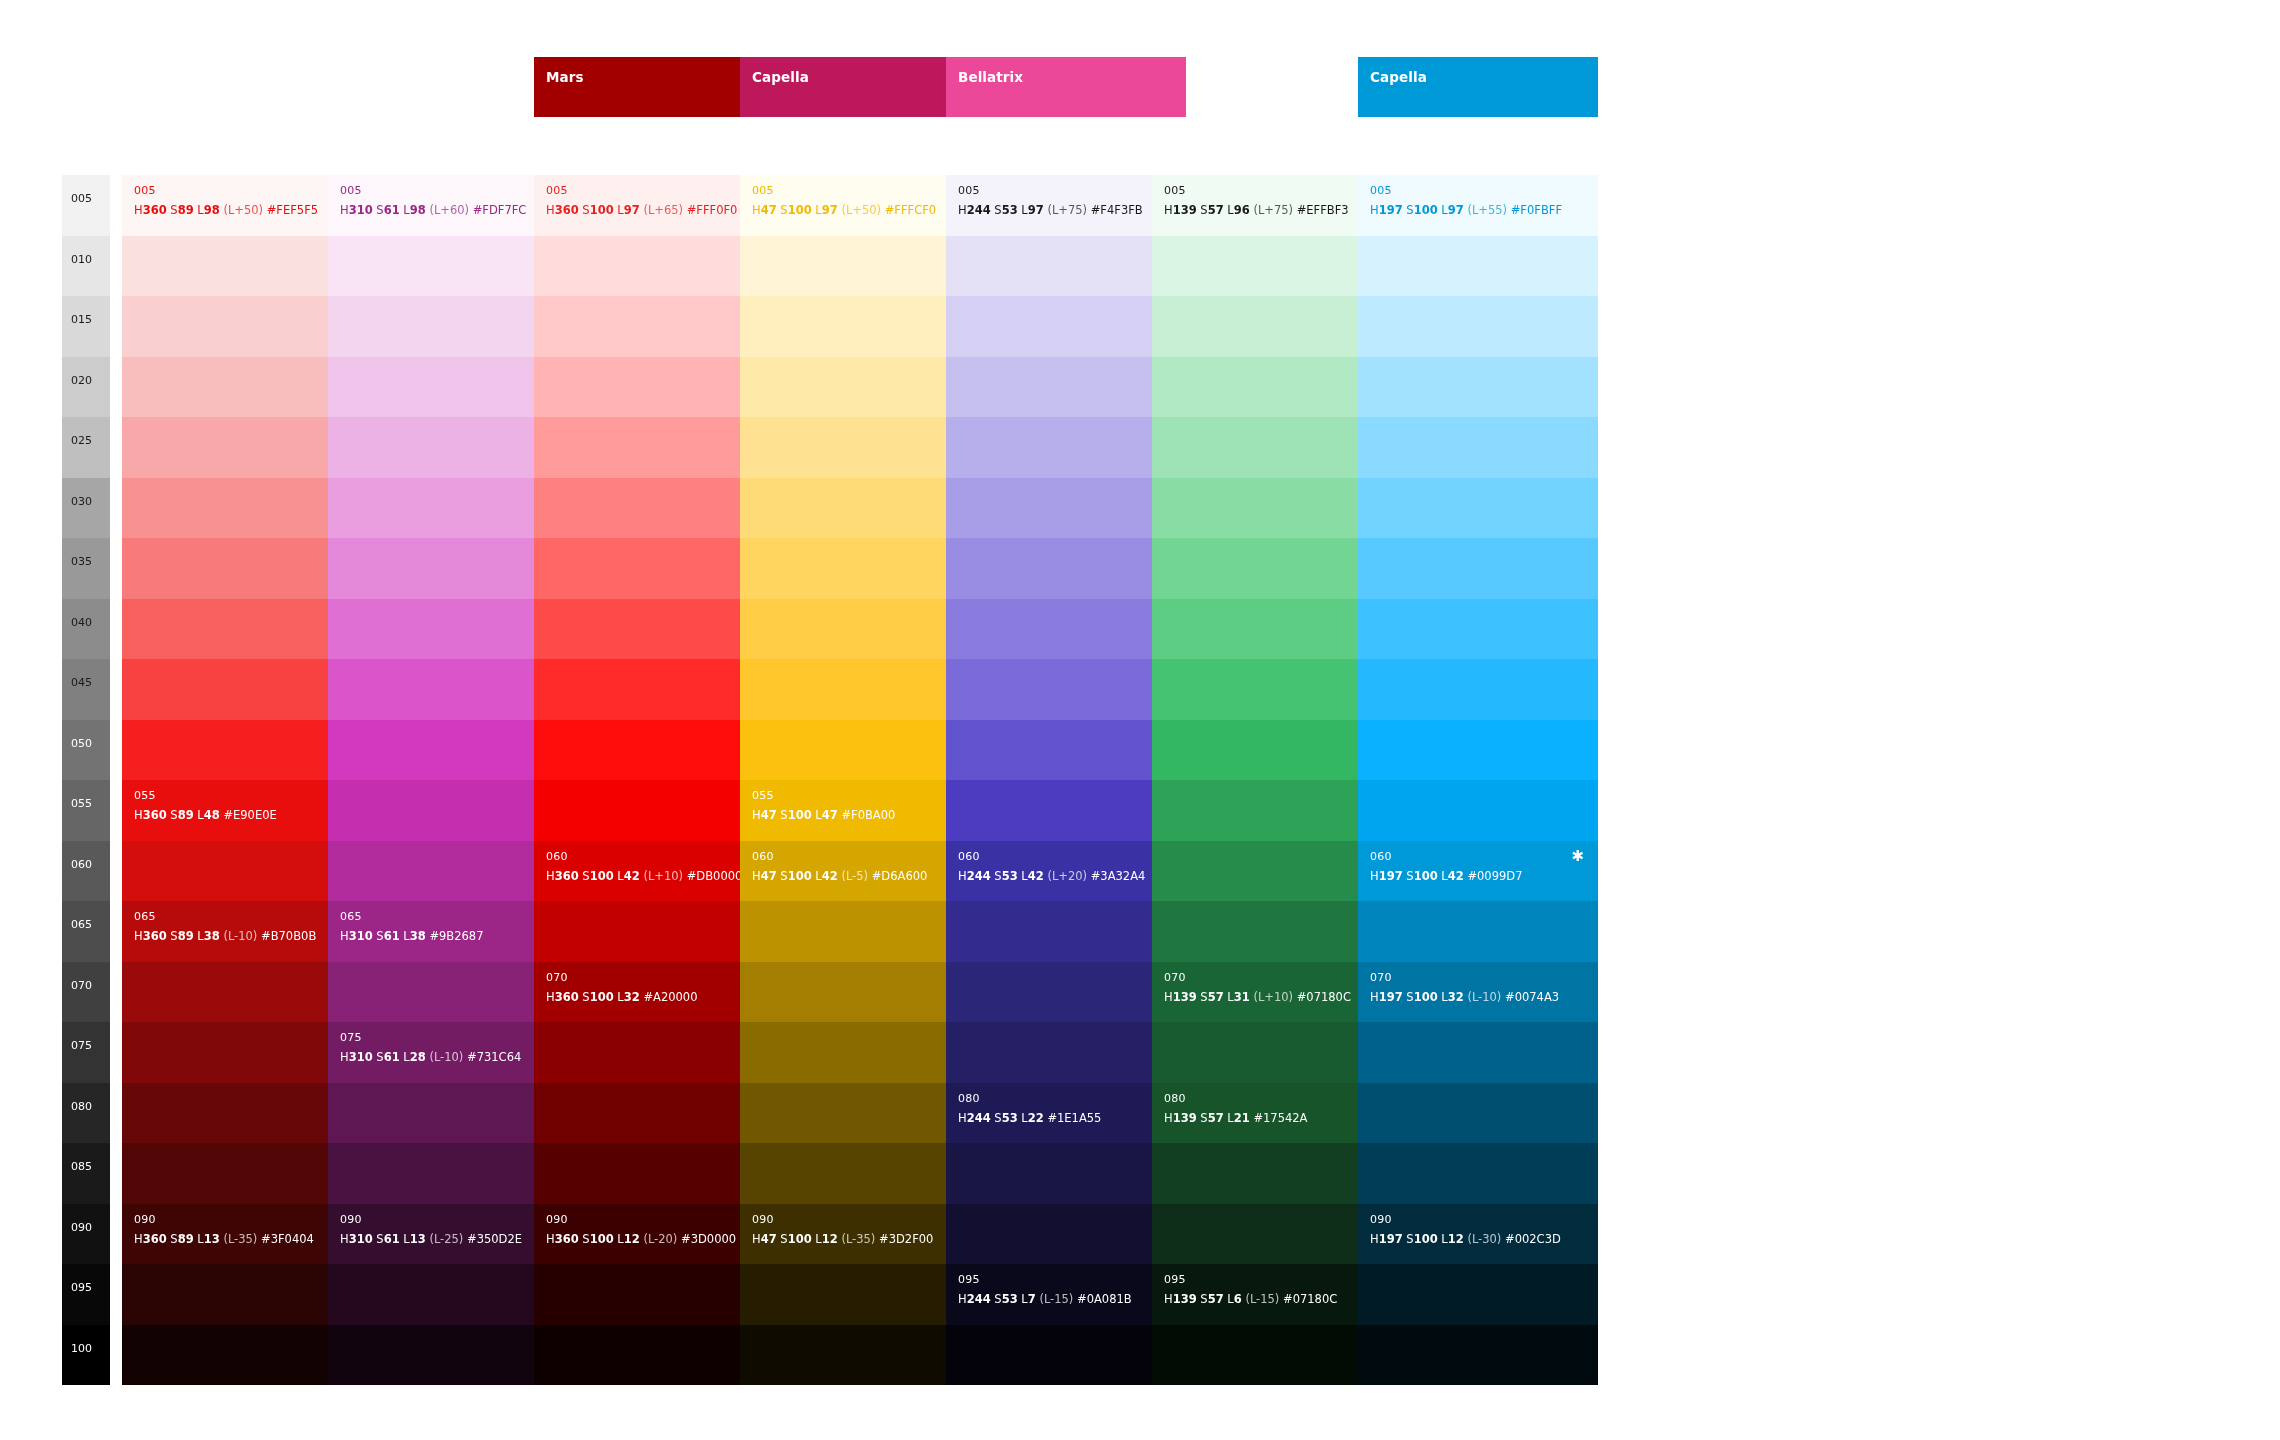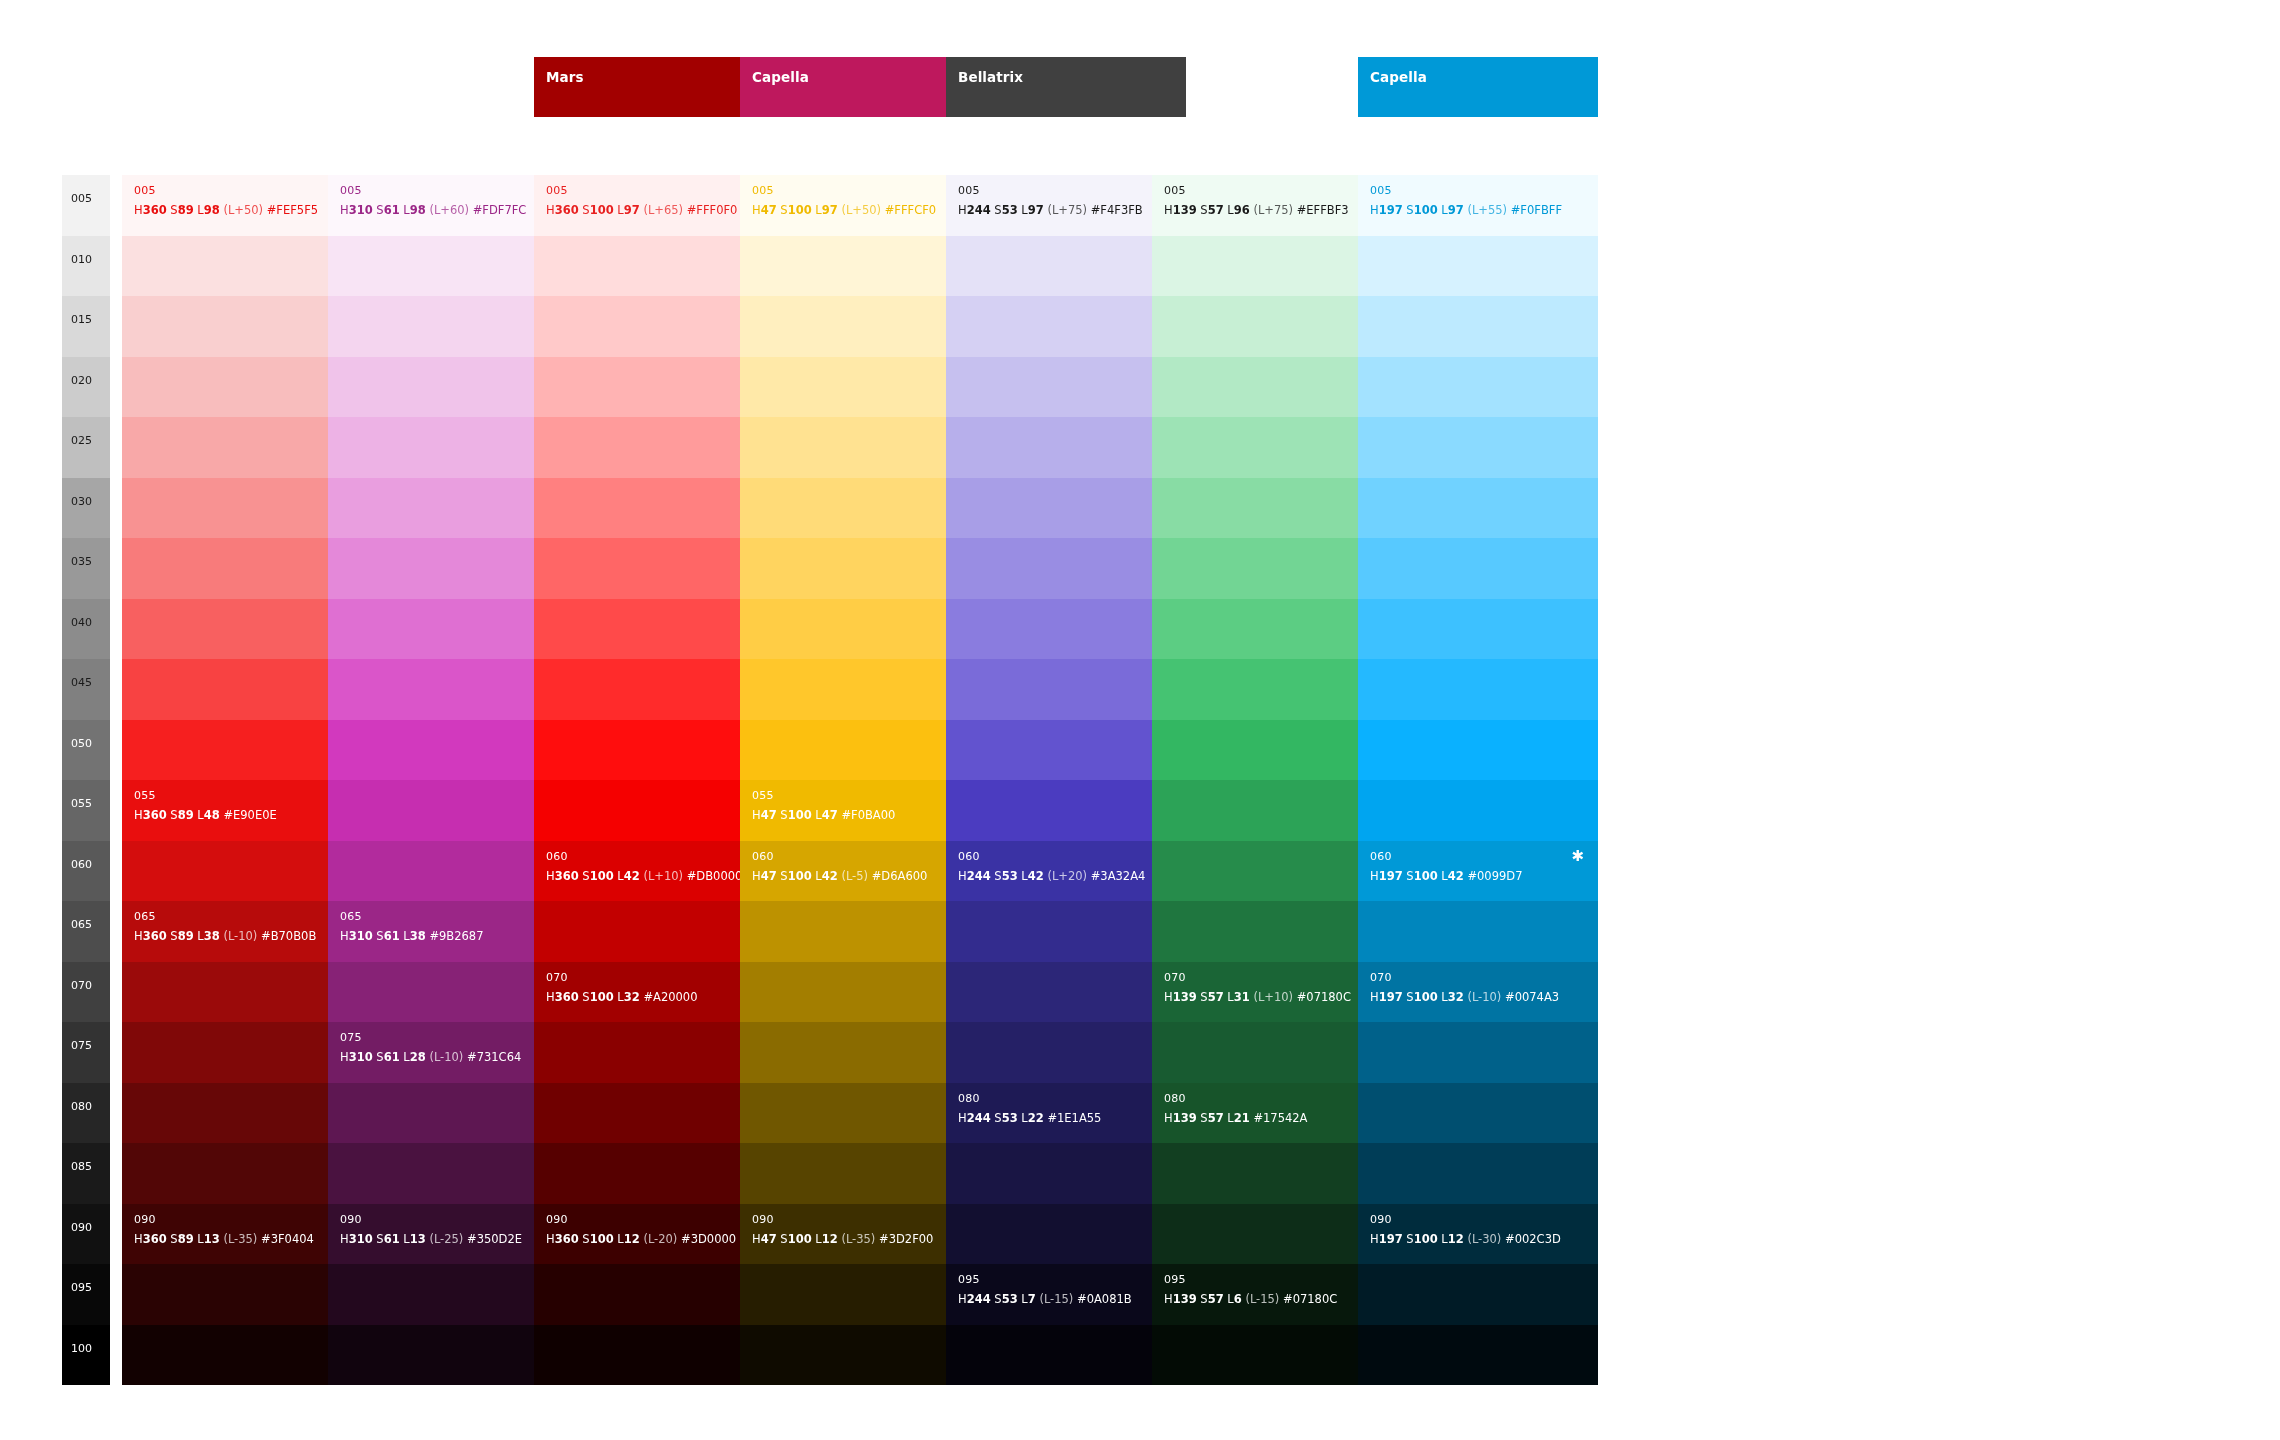--- a/index.html
+++ b/index.html
@@ -56,21 +56,21 @@
 
 <div id="board">
 
   <div class="header-row">
       <div class="col-header" style="left: 534px; background: rgb(162, 0, 0);">
         <div class="name" style="color: rgb(255, 255, 255);">Mars</div>
       </div>
       <div class="col-header" style="left: 740px; background: #be185d;">
         <div class="name" style="color: rgb(255, 255, 255);">Capella</div>
       </div>
-      <div class="col-header" style="left: 946px; background: #404040;">
+      <div class="col-header" style="left: 946px; background: #ec4899;">
         <div class="name" style="color: rgb(255, 255, 255);">Bellatrix</div>
       </div>
       <div class="col-header" style="left: 1358px; background: rgb(0, 153, 215);">
         <div class="name" style="color: rgb(255, 255, 255);">Capella</div>
       </div>
     </div>
 
   <div class="gray-col">
       <div class="gray-cell" style="background: rgb(242, 242, 242); color: rgb(26, 26, 26);">
         <span class="g-label">005</span>

